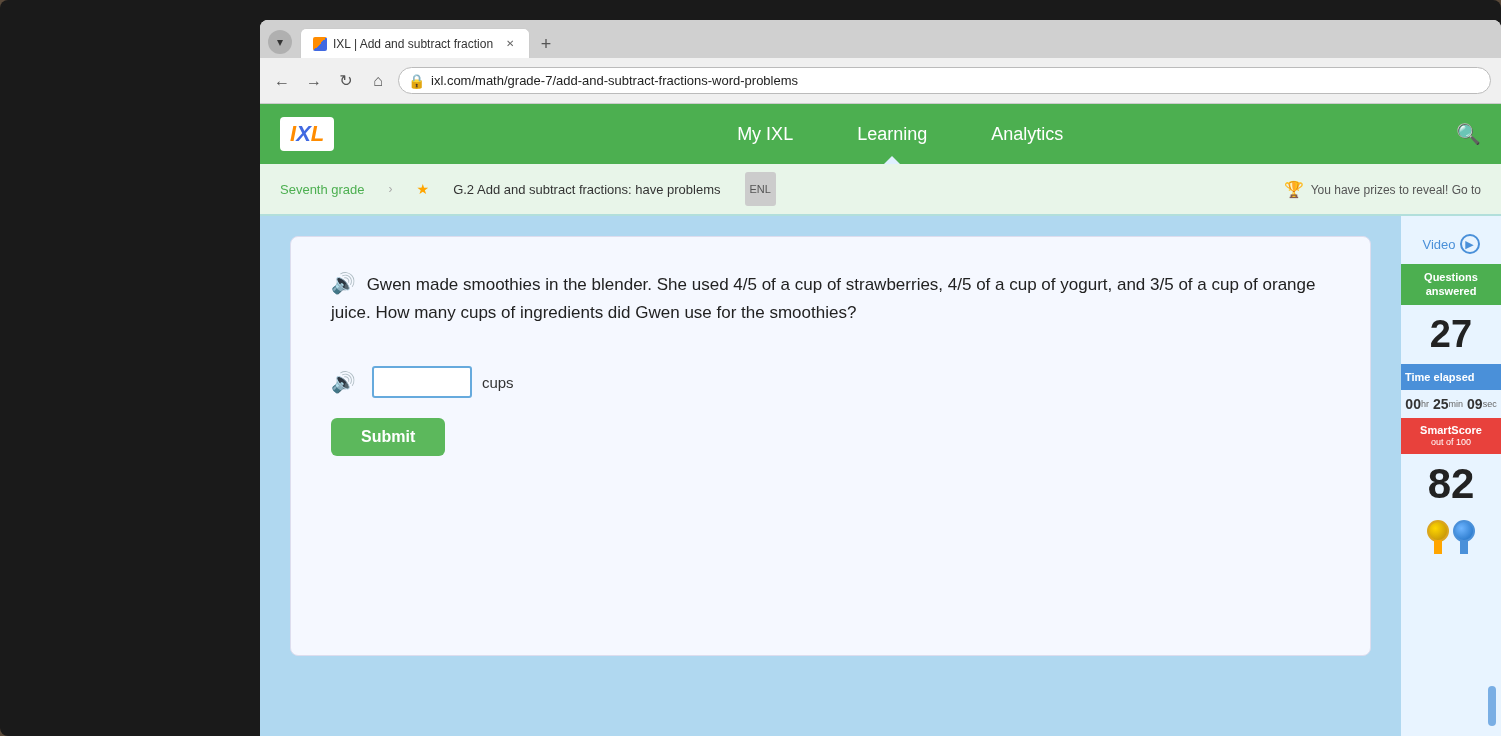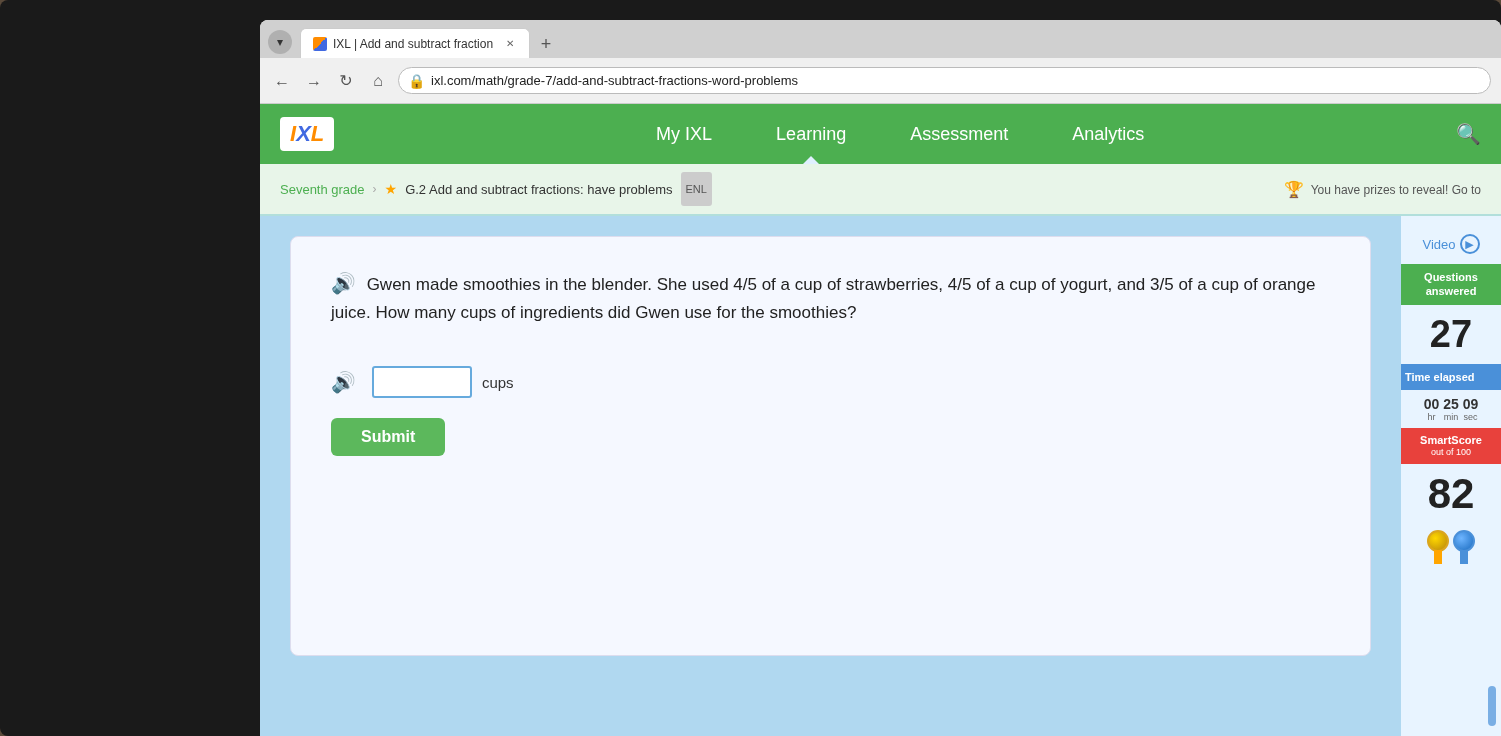--- a/index.html
+++ b/index.html
@@ -227,21 +227,21 @@
       cursor: pointer;
       margin-left: 20px;
     }
 
     
     .breadcrumb-bar {
       background: #e8f5e9;
       padding: 8px 20px;
       display: flex;
       align-items: center;
-      gap: 8px;
+      gap: 24px;
       font-size: 13px;
       color: #333;
       border-bottom: 2px solid #b2dfdb;
       position: relative;
     }
 
     .breadcrumb-link {
       color: #4caf50;
       cursor: pointer;
       text-decoration: none;
@@ -427,21 +427,21 @@
       display: flex;
       justify-content: center;
       gap: 4px;
       padding: 6px 4px;
       font-size: 13px;
       color: #333;
     }
 
     .time-unit {
       display: flex;
-      flex-direction: column;
+      flex-direction: row;
       align-items: center;
       font-size: 13px;
     }
 
     .time-num {
       font-weight: bold;
       font-size: 14px;
     }
 
     .time-label {
@@ -561,21 +561,20 @@
     <div class="ixl-logo">
       <div class="logo-box">
         <span class="logo-i">I</span>
         <span class="logo-x">X</span>
         <span class="logo-l">L</span>
       </div>
     </div>
     <div class="nav-links">
       <a class="nav-link">My IXL</a>
       <a class="nav-link active">Learning</a>
-      <a class="nav-link">Assessment</a>
       <a class="nav-link">Analytics</a>
     </div>
     <div class="nav-search">🔍</div>
   </div>
 
   <div class="breadcrumb-bar">
     <a class="breadcrumb-link">Seventh grade</a>
     <span class="breadcrumb-separator">›</span>
     <span class="breadcrumb-star">★</span>
     <span class="breadcrumb-current">G.2 Add and subtract fractions: have problems</span>

